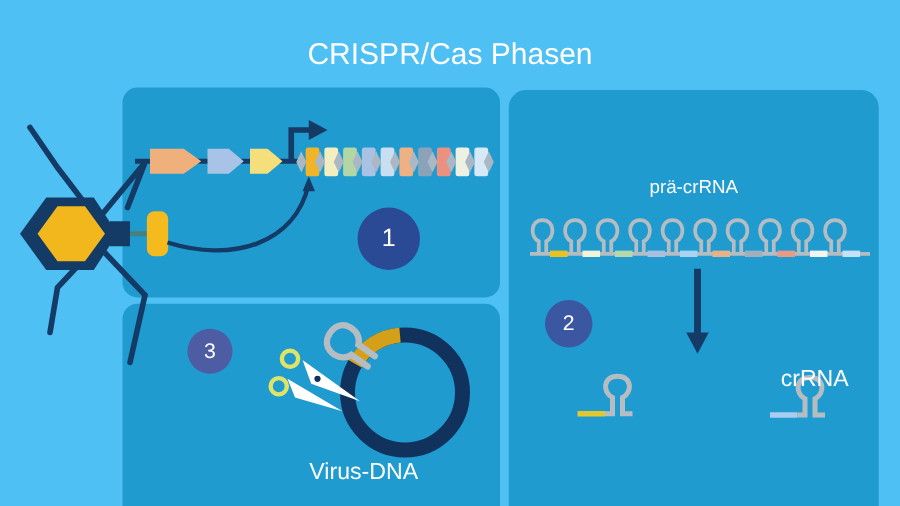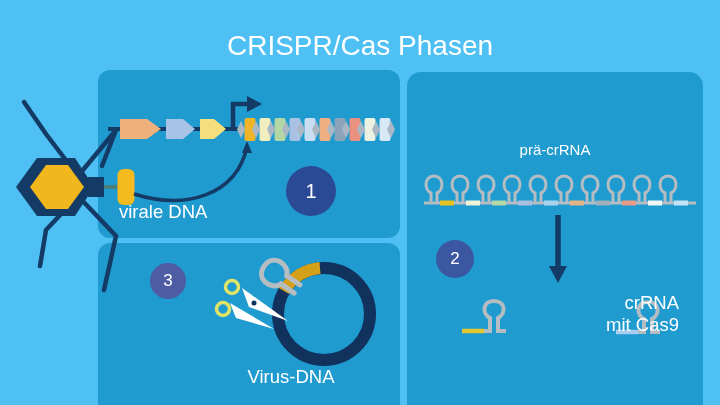--- a/index.html
+++ b/index.html
@@ -8,21 +8,21 @@
     background:var(--bg,#4ec0f4);
     font-family:"Liberation Sans", sans-serif;
     color:#fff;
   }
   .panel{position:absolute;background:var(--panel,#209bd0);}
   #panel-1{left:98px;top:70px;width:302px;height:168px;border-radius:12px;}
   #panel-3{left:98px;top:243px;width:302px;height:162px;border-radius:12px 12px 0 0;}
   #panel-2{left:407px;top:72px;width:296px;height:333px;border-radius:14px 14px 0 0;}
   .diagram-svg{position:absolute;left:0;top:0;z-index:2;pointer-events:none;}
   .lbl{position:absolute;z-index:3;font-size:18.5px;line-height:1.15;white-space:nowrap;}
-  #title{left:0;right:0;top:30px;text-align:center;font-size:28px;}
+  #title{left:0;right:0;top:30px;text-align:center;font-size:24px;}
   #lbl-bakterium{left:150px;top:77px;}
   #lbl-crispr{left:152px;top:139px;}
   #lbl-virale-dna{left:119px;top:201px;}
   #lbl-pre-crrna{left:407px;width:296px;top:141px;text-align:center;font-size:15px;}
   #lbl-crrna{left:407px;width:272px;top:292px;text-align:right;line-height:22px;}
   #lbl-virus-dna{left:98px;width:302px;top:366px;text-align:center;padding-left:84px;box-sizing:border-box;}
   .badge{
     position:absolute;z-index:3;border-radius:50%;
     display:flex;align-items:center;justify-content:center;
     color:#fff;font-size:17px;
@@ -143,25 +143,23 @@
         <polygon points="242,288 288,321 249,307" fill="#ffffff"></polygon>
         <polygon points="230,303 274,329 236,318" fill="#ffffff"></polygon>
         <circle cx="232" cy="287" r="6.5" stroke="#dfe366" stroke-width="3.5" fill="none"></circle>
         <circle cx="223" cy="309" r="6.5" stroke="#dfe366" stroke-width="3.5" fill="none"></circle>
         <circle cx="254" cy="303" r="2.5" fill="#12325e"></circle>
       </g>
     </g>
   </svg>
 
   <div class="lbl" id="title">CRISPR/Cas Phasen</div>
-  <div class="lbl" id="lbl-virale-dna">virale DNA</div>
   <div class="lbl" id="lbl-pre-crrna">prä-crRNA</div>
   <div class="lbl" id="lbl-crrna">
     <div>crRNA</div>
-    <div>mit Cas9</div>
   </div>
   <div class="lbl" id="lbl-virus-dna">Virus-DNA</div>
 
   <div class="badge" id="badge-1" style="background: rgb(43, 74, 149);">1</div>
   <div class="badge" id="badge-2" style="background: rgb(59, 87, 161);">2</div>
   <div class="badge" id="badge-3" style="background: rgb(77, 92, 163);">3</div>
 
 </div>
 
 </body></html>

